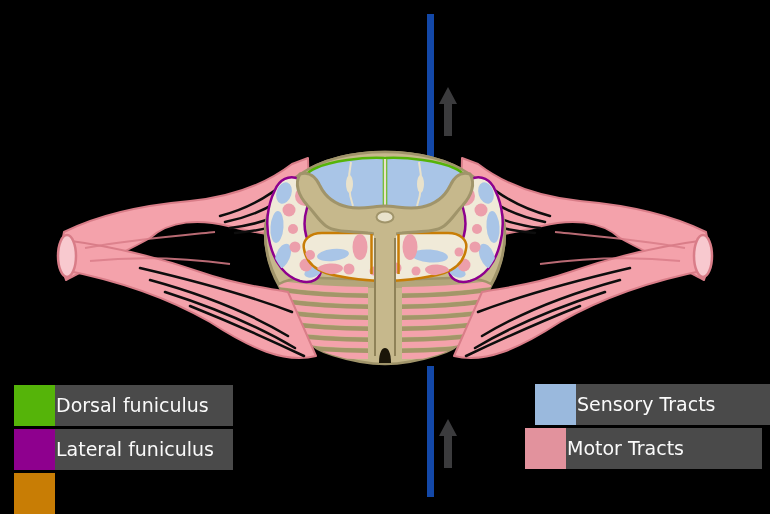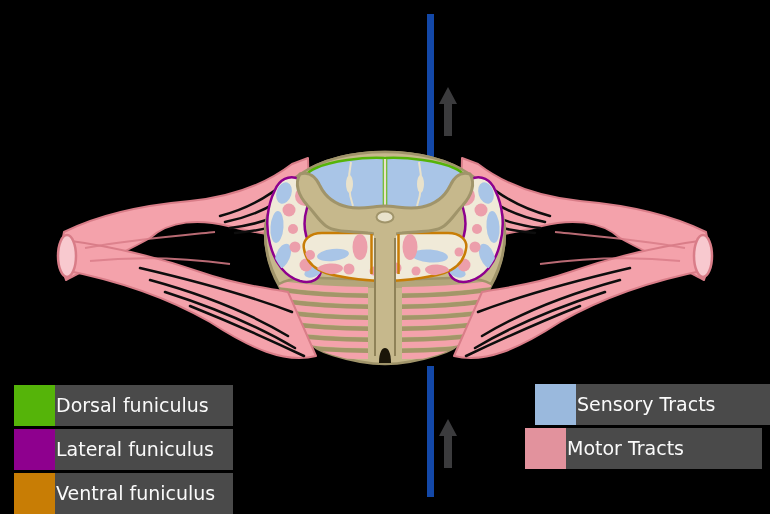--- a/index.html
+++ b/index.html
@@ -190,21 +190,20 @@
     <div class="legend-row legend-left" style="left:14px;top:385px;">
       <div class="swatch" style="background: rgb(85, 180, 9);"></div>
       <div class="legend-label">Dorsal funiculus</div>
     </div>
     <div class="legend-row legend-left" style="left:14px;top:429px;align-items:flex-end;">
       <div class="swatch" style="background: rgb(142, 0, 142);"></div>
       <div class="legend-label">Lateral funiculus</div>
     </div>
     <div class="legend-row legend-left" style="left:14px;top:473px;">
       <div class="swatch" style="background: rgb(200, 125, 5);"></div>
-      <div class="legend-label">Ventral funiculus</div>
     </div>
   </div>
 
   <div>
     <div class="legend-row legend-right" style="left:535px;top:384px;">
       <div class="swatch" style="background: rgb(154, 185, 221);"></div>
       <div class="legend-label">Sensory Tracts</div>
     </div>
     <div class="legend-row legend-right" style="left:525px;top:428px;">
       <div class="swatch" style="background: rgb(226, 146, 157);"></div>

